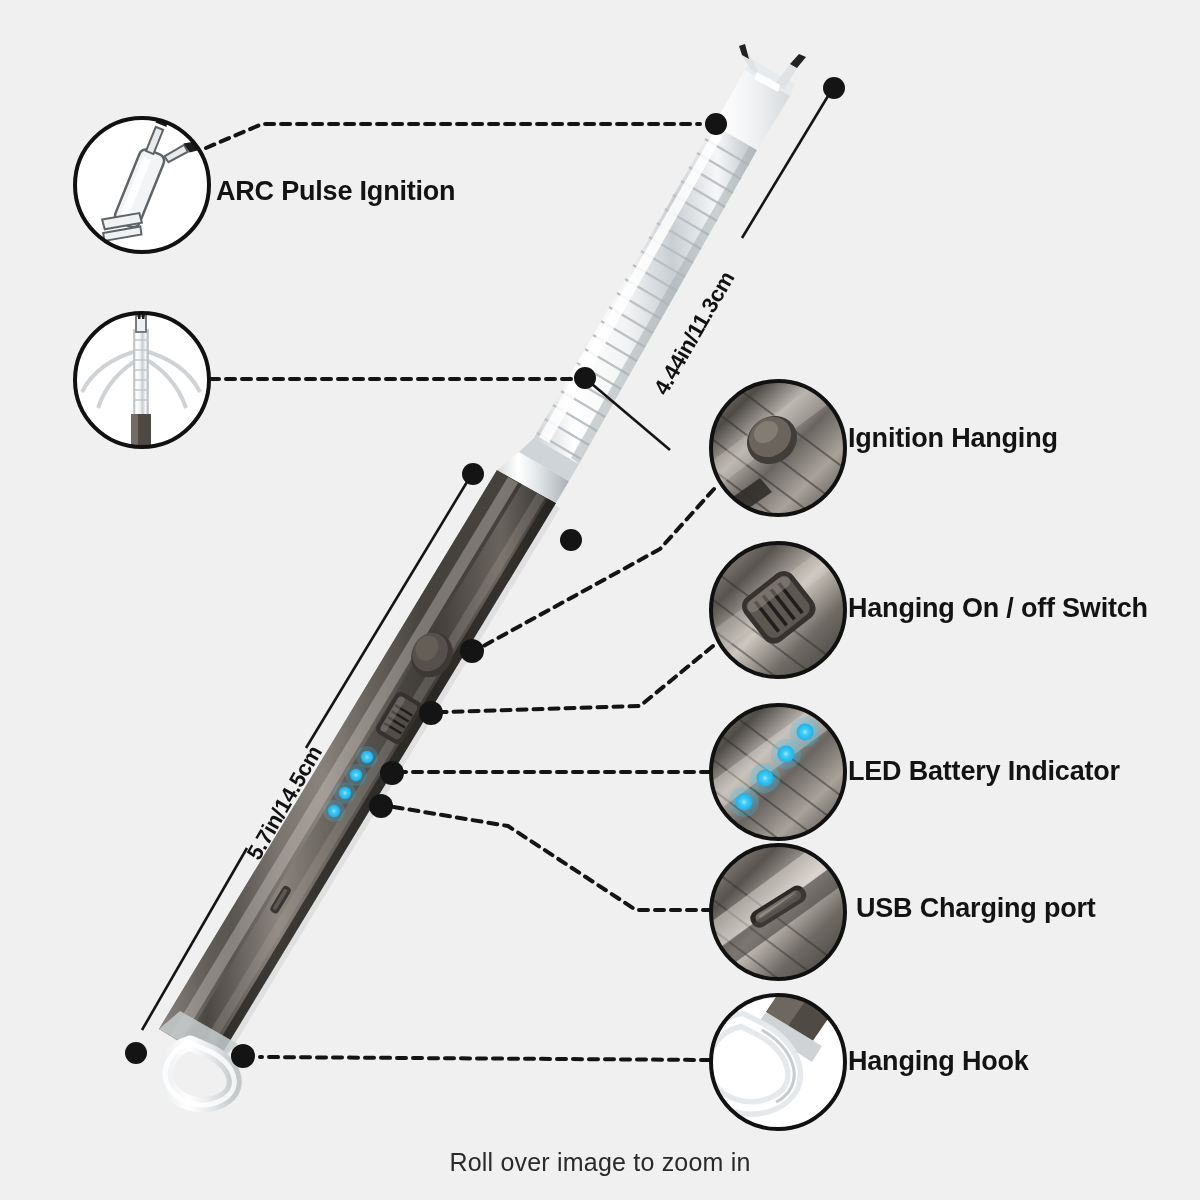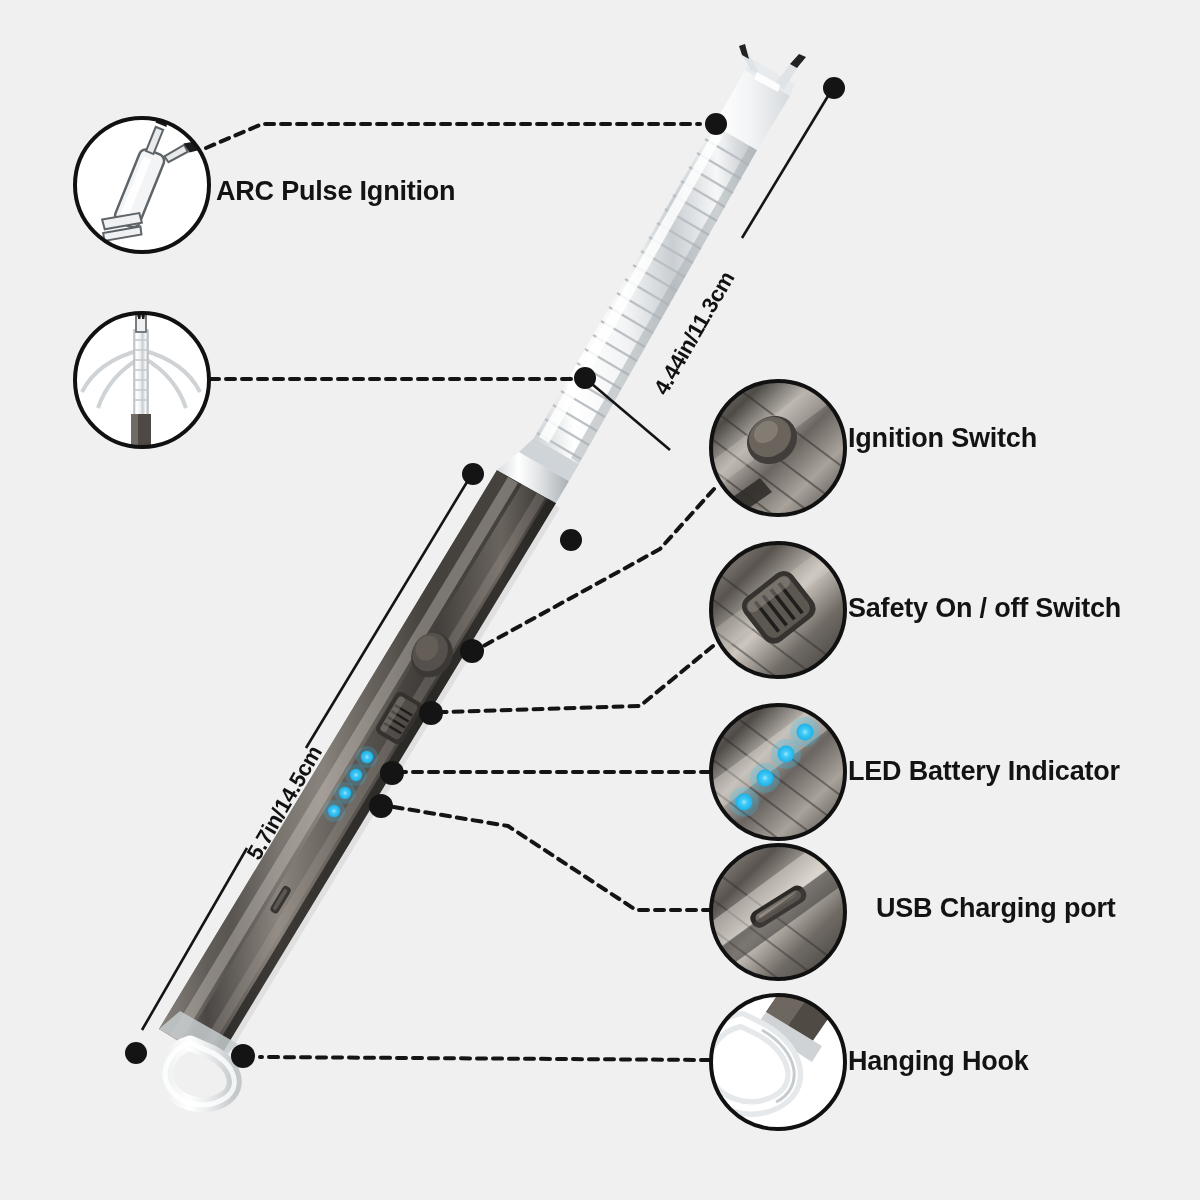--- a/index.html
+++ b/index.html
@@ -467,28 +467,29 @@
                  C 800 1052, 804 1088, 776 1102" fill="none" stroke="#c6cbcf" stroke-width="3"></path>
       </g>
       <circle cx="778" cy="1062" r="67" fill="none" stroke="#111111" stroke-width="4"></circle>
     </g>
 
   </svg>
 
   <div class="callout-label" style="left:216px;top:178px;">ARC Pulse Ignition</div>
 
 
-  <div class="callout-label" style="left:848px;top:425px;">Ignition Switch</div>
-
-  <div class="callout-label" style="left:848px;top:595px;">Safety On / off Switch</div>
+  <div class="callout-label" style="left:848px;top:425px;">Ignition Hanging</div>
+
+  <div class="callout-label" style="left:848px;top:595px;">Hanging On / off Switch</div>
 
   <div class="callout-label" style="left:848px;top:758px;">LED Battery Indicator</div>
 
-  <div class="callout-label" style="left:876px;top:895px;">USB Charging port</div>
+  <div class="callout-label" style="left:848px;top:895px;padding-left:8px;">USB Charging port</div>
 
   <div class="callout-label" style="left:848px;top:1048px;text-align:center;">Hanging Hook</div>
 
   <div class="dim-label" style="left:660px;top:380px;transform:rotate(-60deg);">4.44in/11.3cm</div>
 
   <div class="dim-label" style="left:253px;top:845px;transform:rotate(-60deg);">5.7in/14.5cm</div>
 
+  <div class="footer-caption">Roll over image to zoom in</div>
 
 </div>
 
 </body></html>

